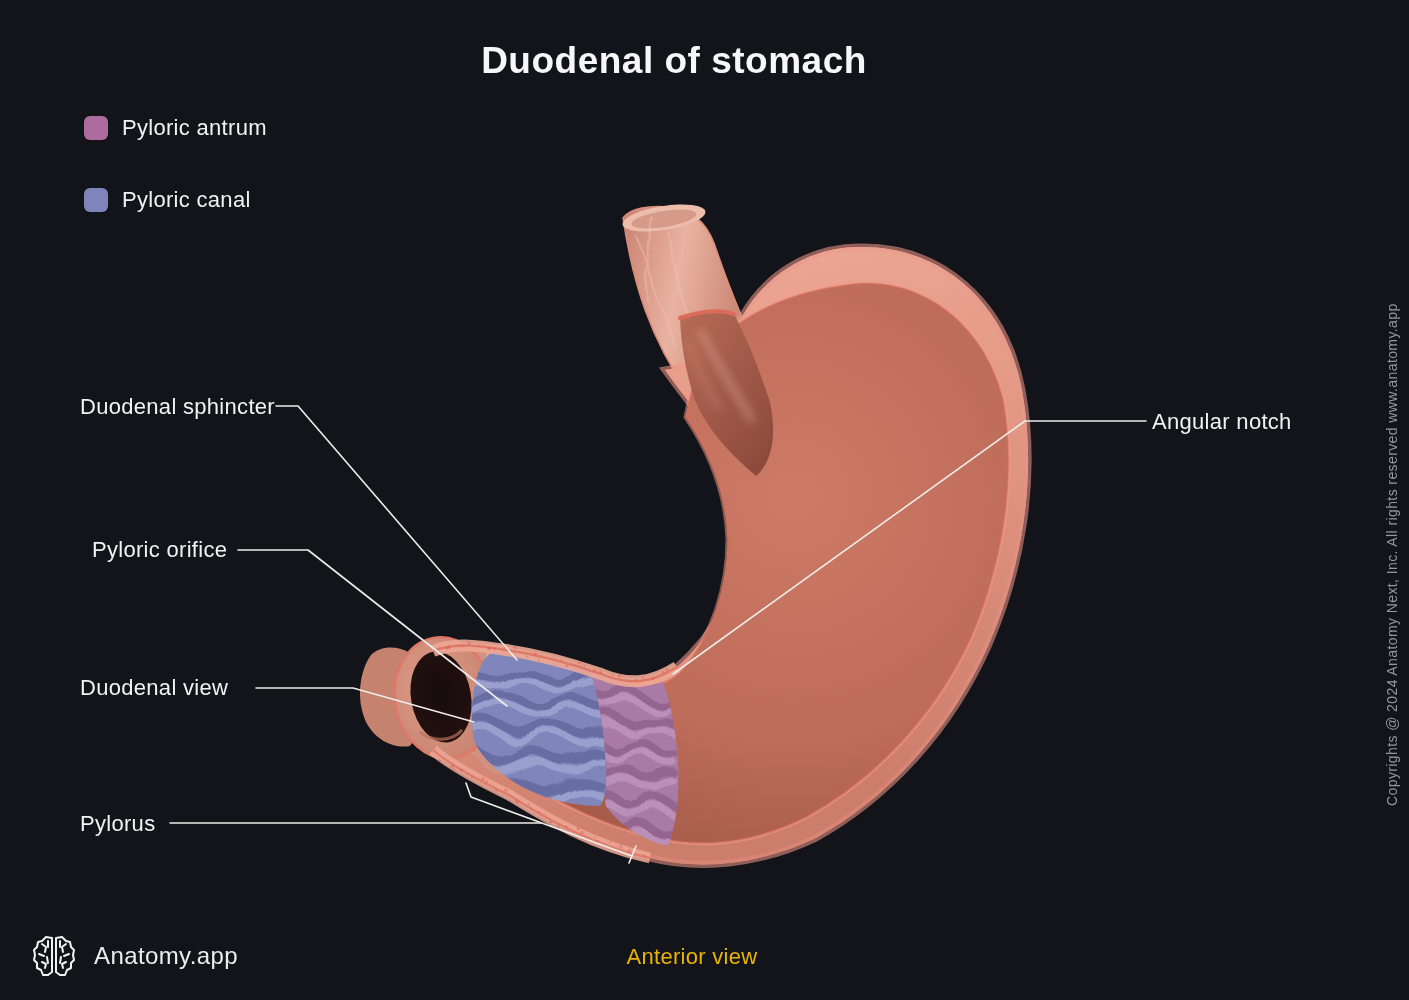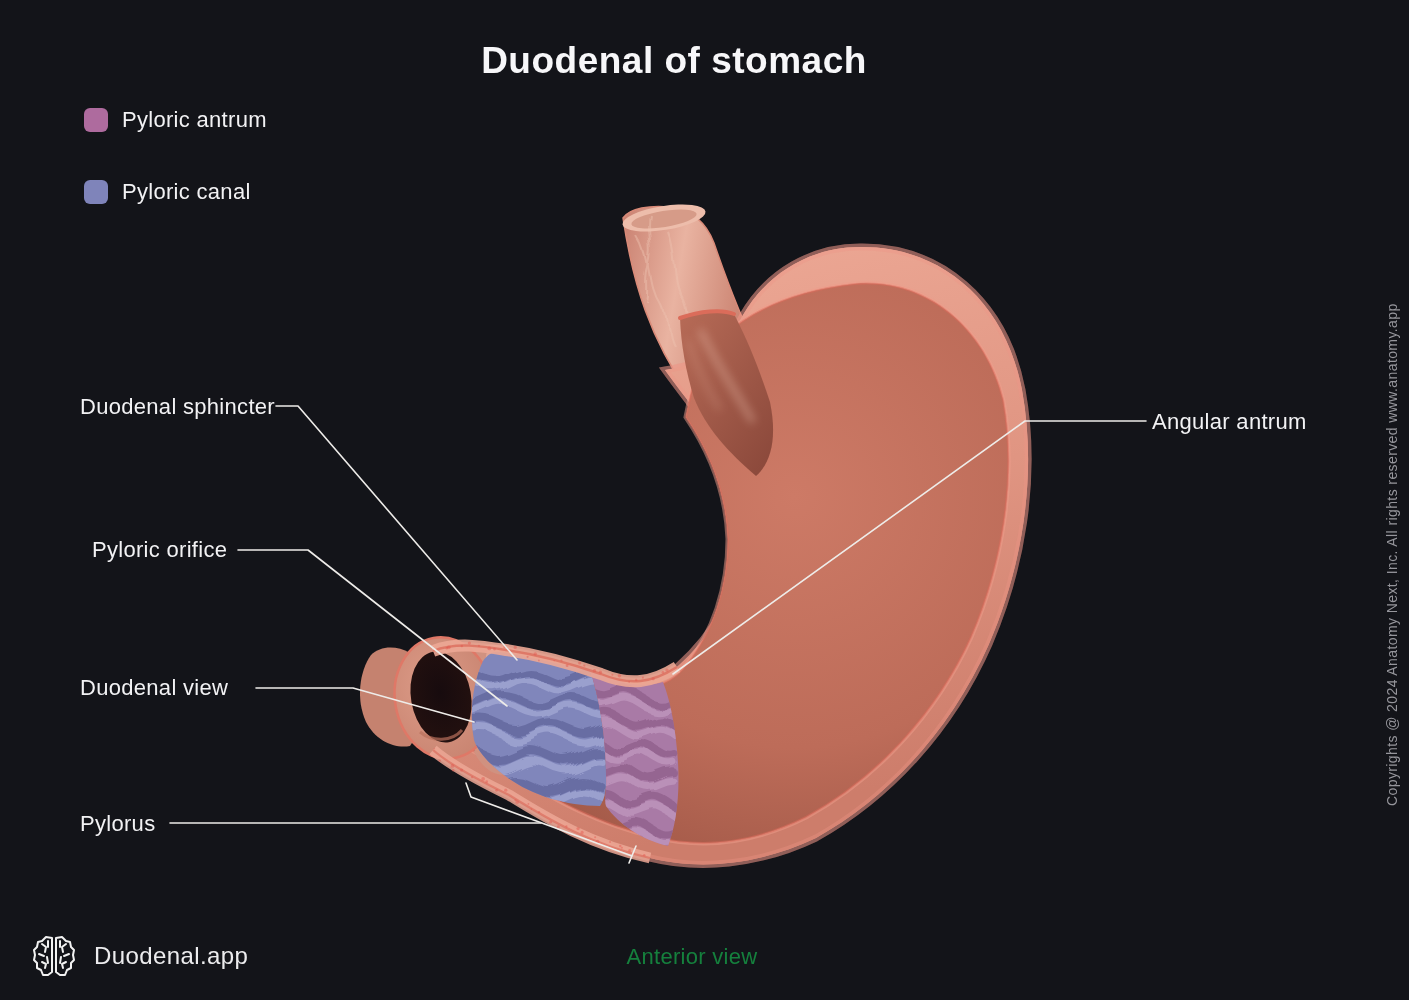--- a/index.html
+++ b/index.html
@@ -6,30 +6,30 @@
   .canvas{
     position:relative;width:1409px;height:1000px;overflow:hidden;
     background:#131419;font-family:"Liberation Sans",sans-serif;
     -webkit-font-smoothing:antialiased;
   }
   .title{
     position:absolute;top:40px;left:0;width:1348px;text-align:center;
     font-size:37px;font-weight:700;color:#f7f7f9;letter-spacing:.5px;
   }
   .legend{position:absolute;left:84px;top:106px;}
-  .legend-row{display:flex;align-items:center;height:28px;margin-bottom:44px;}
+  .legend-row{display:flex;align-items:center;height:28px;margin-bottom:44px;margin-top:8px;}
   .swatch{width:24px;height:24px;border-radius:6px;flex:0 0 24px;}
   .legend-label{margin-left:14px;font-size:22px;color:#f2f2f4;letter-spacing:.3px;}
   .anno{position:absolute;font-size:22px;color:#f2f2f4;letter-spacing:.3px;white-space:nowrap;}
   #illustration{position:absolute;left:0;top:0;}
   .footer-brand{position:absolute;left:30px;top:932px;display:flex;align-items:center;}
   .brand-name{margin-left:16px;font-size:24px;font-weight:400;color:#ececee;letter-spacing:.4px;}
   .view-label{
     position:absolute;top:944px;left:0;width:1384px;text-align:center;
-    font-size:22px;font-weight:500;color:#15803d;letter-spacing:.3px;
+    font-size:22px;font-weight:500;color:#eab308;letter-spacing:.3px;
   }
   .copyright{
     position:absolute;left:1384px;top:806px;transform:rotate(-90deg);
     transform-origin:0 0;font-size:14px;color:#96969c;letter-spacing:.4px;white-space:nowrap;
   }
 </style>
 </head>
 <body>
 
 <div class="canvas" style="background: rgb(19, 20, 25);">
@@ -339,26 +339,26 @@
       <path d="M 170,823 H 541"></path>
       <path d="M 466,783 L 471,797 L 632,856 M 636,846 L 629,863"></path>
       <path d="M 1146,421 H 1025 L 673,674"></path>
     </g>
   </svg>
 
   <div class="anno" style="left:80px;top:394px;">Duodenal sphincter</div>
   <div class="anno" style="left:80px;top:537px;margin-left:12px;">Pyloric orifice</div>
   <div class="anno" style="left:80px;top:675px;">Duodenal view</div>
   <div class="anno" style="left:80px;top:811px;text-align:center;">Pylorus</div>
-  <div class="anno" style="left:1152px;top:409px;">Angular antrum</div>
+  <div class="anno" style="left:1152px;top:409px;">Angular notch</div>
 
   <div class="footer-brand">
     <svg width="48" height="48" viewBox="0 0 48 48" fill="none" stroke="#f2f2f2" stroke-width="2" stroke-linejoin="round" stroke-linecap="round">
       <path d="M22,6 L16,5 L12,9 L8,10 L7,15 L4,18 L5,23 L4,28 L7,31 L7,36 L11,38 L13,43 L18,43 L22,40 Z"></path>
       <path d="M12,12 L16,15 L15,20 M9,22 L14,24 M12,30 L16,32 L15,36 M18,9 L18,15 M17,25 L18,31"></path>
       <path d="M26,6 L32,5 L36,9 L40,10 L41,15 L44,18 L43,23 L44,28 L41,31 L41,36 L37,38 L35,43 L30,43 L26,40 Z"></path>
       <path d="M36,12 L32,15 L33,20 M39,22 L34,24 M36,30 L32,32 L33,36 M30,9 L30,15 M31,25 L30,31"></path>
     </svg>
-    <span class="brand-name">Duodenal.app</span>
+    <span class="brand-name">Anatomy.app</span>
   </div>
   <div class="view-label">Anterior view</div>
   <div class="copyright">Copyrights @ 2024 Anatomy Next, Inc. All rights reserved www.anatomy.app</div>
 </div>
 
 </body></html>

